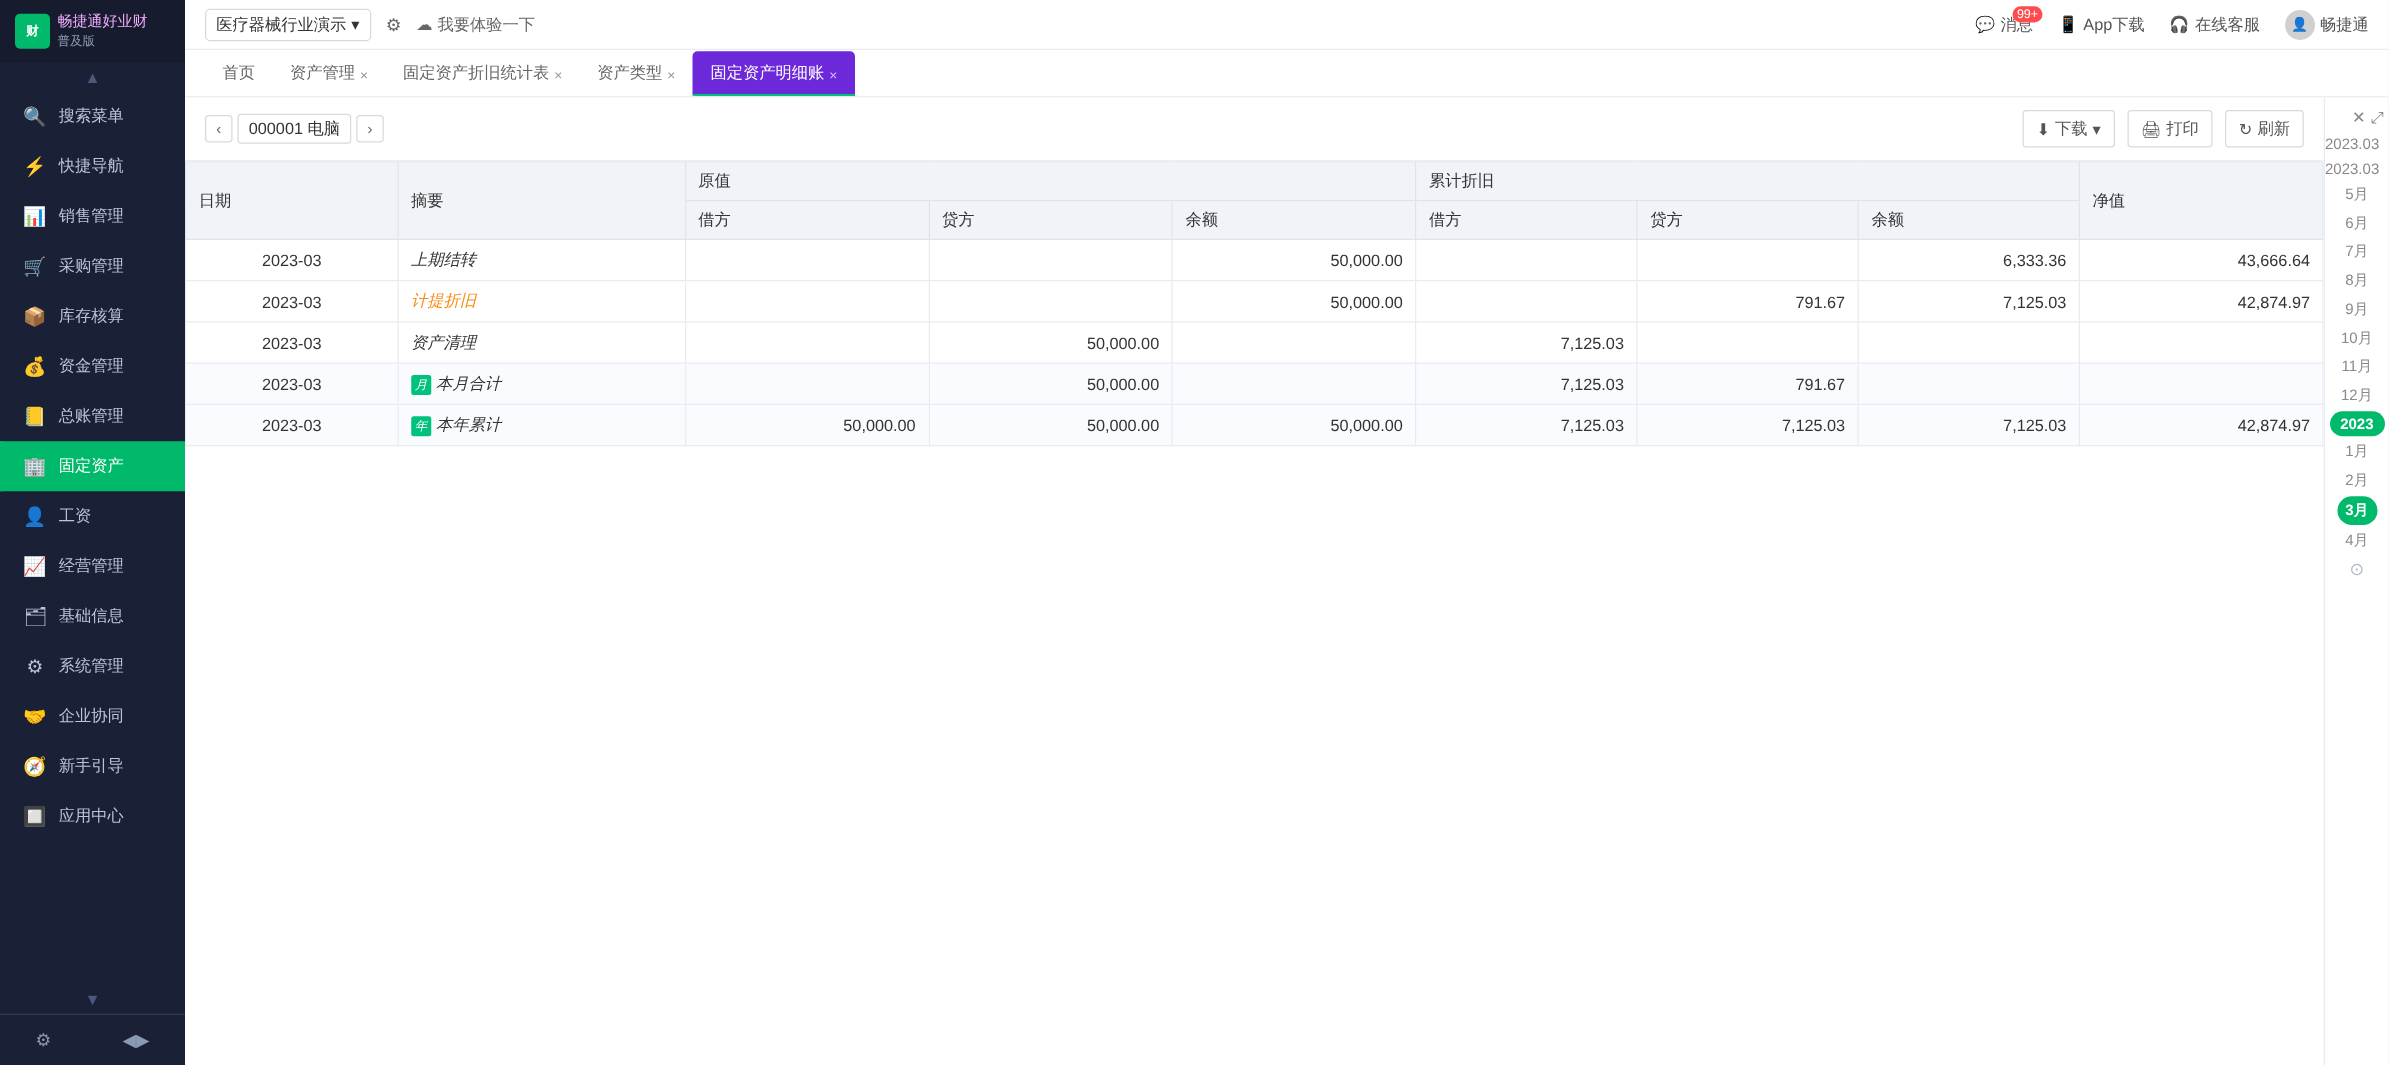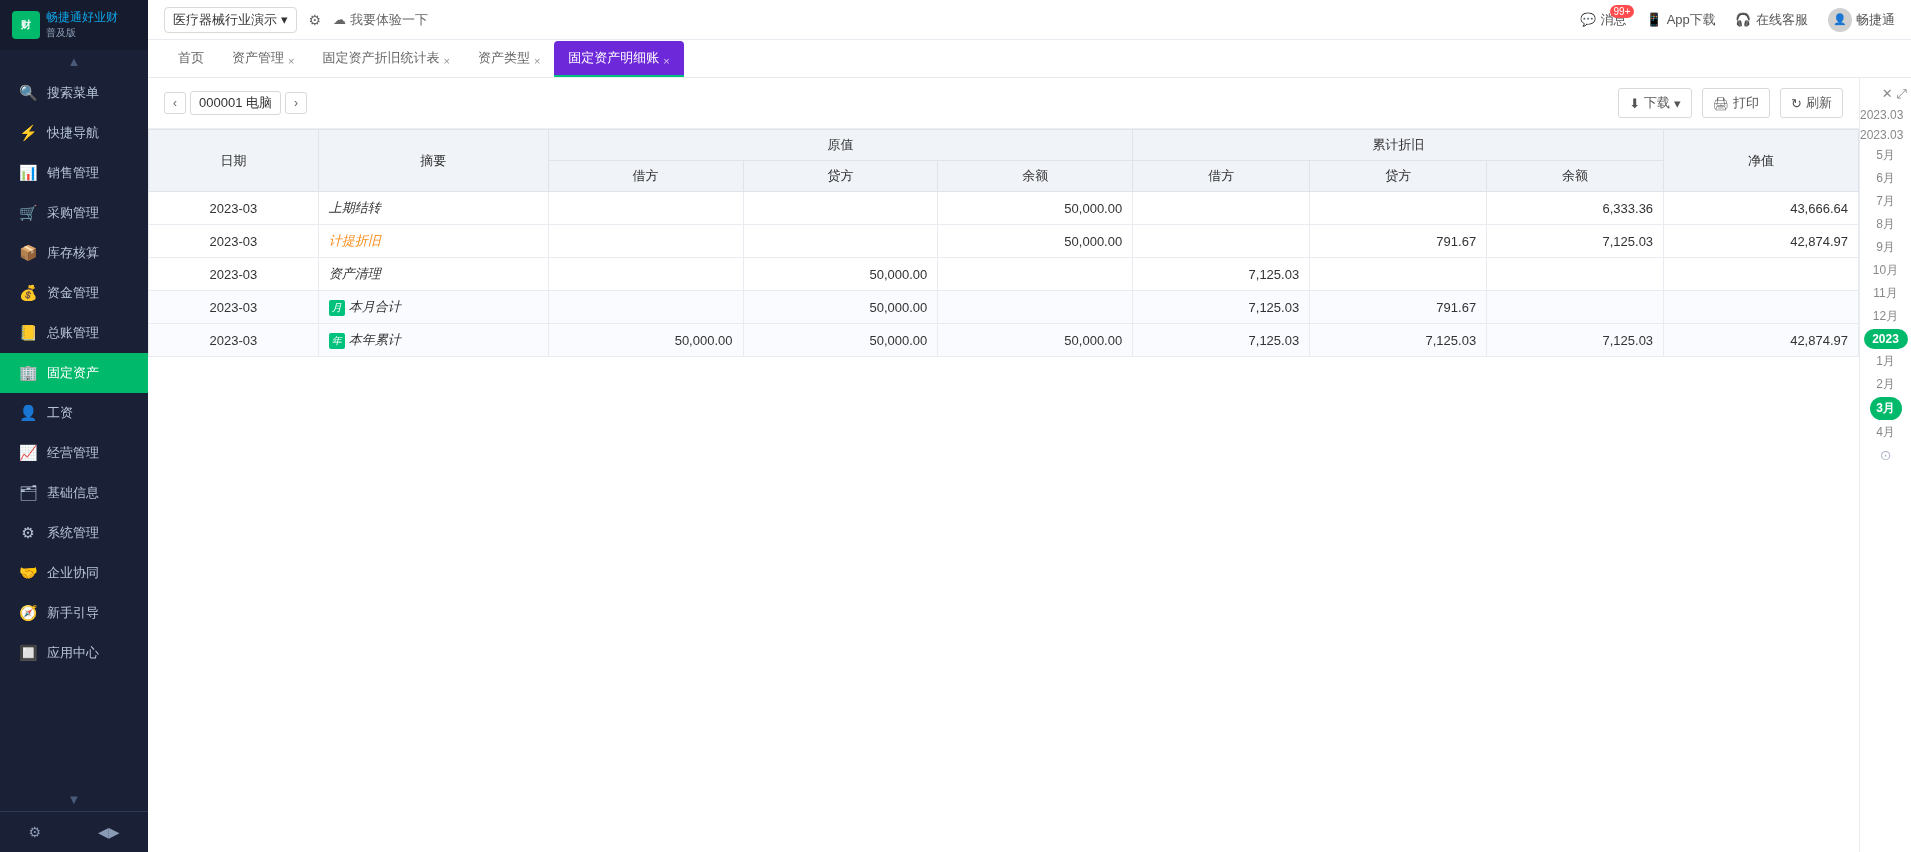--- a/index.html
+++ b/index.html
@@ -23,21 +23,21 @@
       gap: 6px;
       min-height: 48px;
     }
     .sidebar-logo-icon {
       width: 28px; height: 28px;
       background: #00b96b;
       border-radius: 4px;
       display: flex; align-items: center; justify-content: center;
       color: white; font-size: 10px; font-weight: bold;
     }
-    .sidebar-logo-text { font-size: 12px; color: #0ea5e9; line-height: 1.3; }
+    .sidebar-logo-text { font-size: 12px; color: #f0abfc; line-height: 1.3; }
     .sidebar-logo-sub { font-size: 10px; color: #8a9ab5; }
 
     .sidebar-scroll { overflow-y: auto; flex: 1; }
     .sidebar-scroll::-webkit-scrollbar { width: 4px; }
     .sidebar-scroll::-webkit-scrollbar-thumb { background: #2d3a55; }
 
     .sidebar-item {
       display: flex; align-items: center; gap: 10px;
       padding: 11px 16px;
       cursor: pointer;
@@ -195,21 +195,21 @@
     table {
       border-collapse: collapse;
       width: 100%;
       min-width: 900px;
       font-size: 13px;
     }
     thead tr th {
       background: #f0f3f8;
       border: 1px solid #e0e4ea;
       padding: 6px 10px;
-      text-align: center;
+      text-align: left;
       color: #333;
       font-weight: 500;
       white-space: nowrap;
     }
     tbody tr td {
       border: 1px solid #e8ecf0;
       padding: 7px 10px;
       text-align: center;
       color: #333;
       background: #fff;

